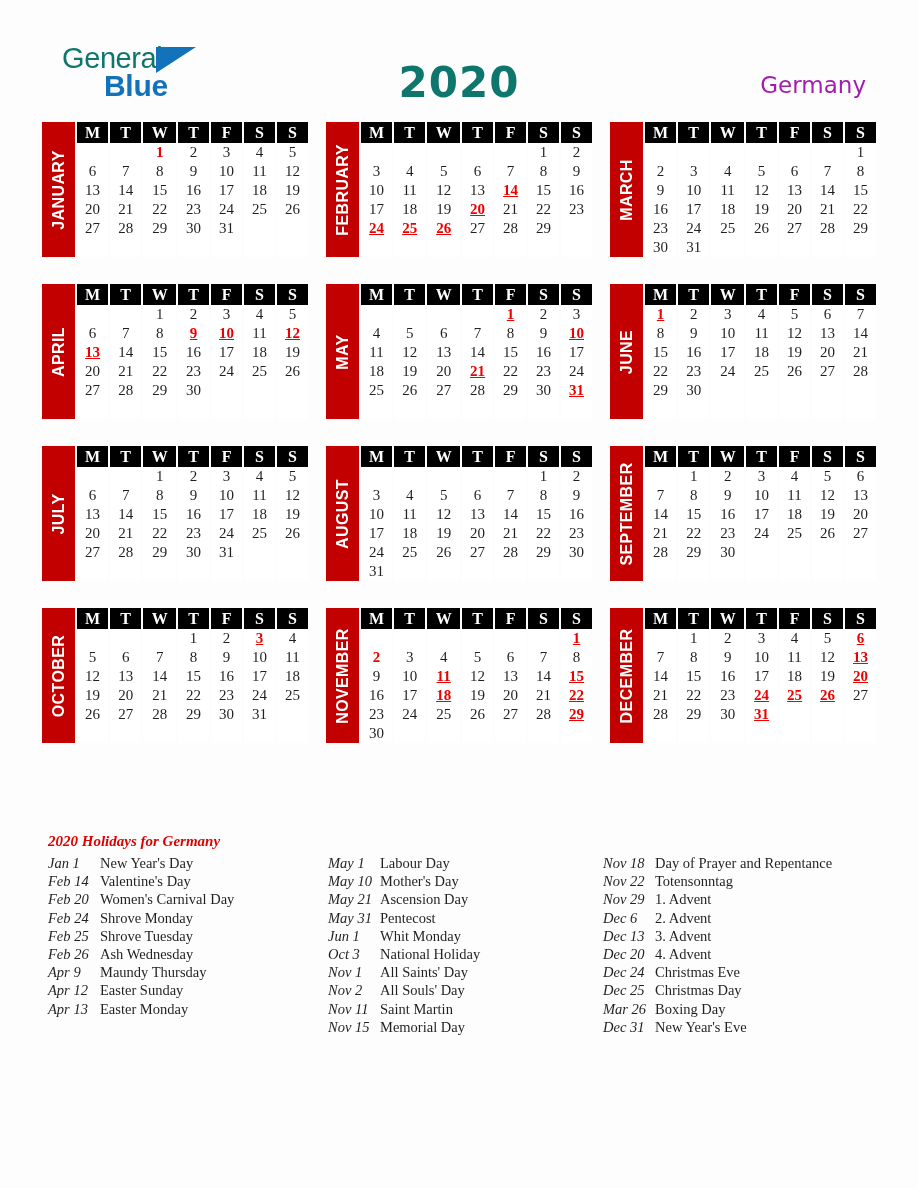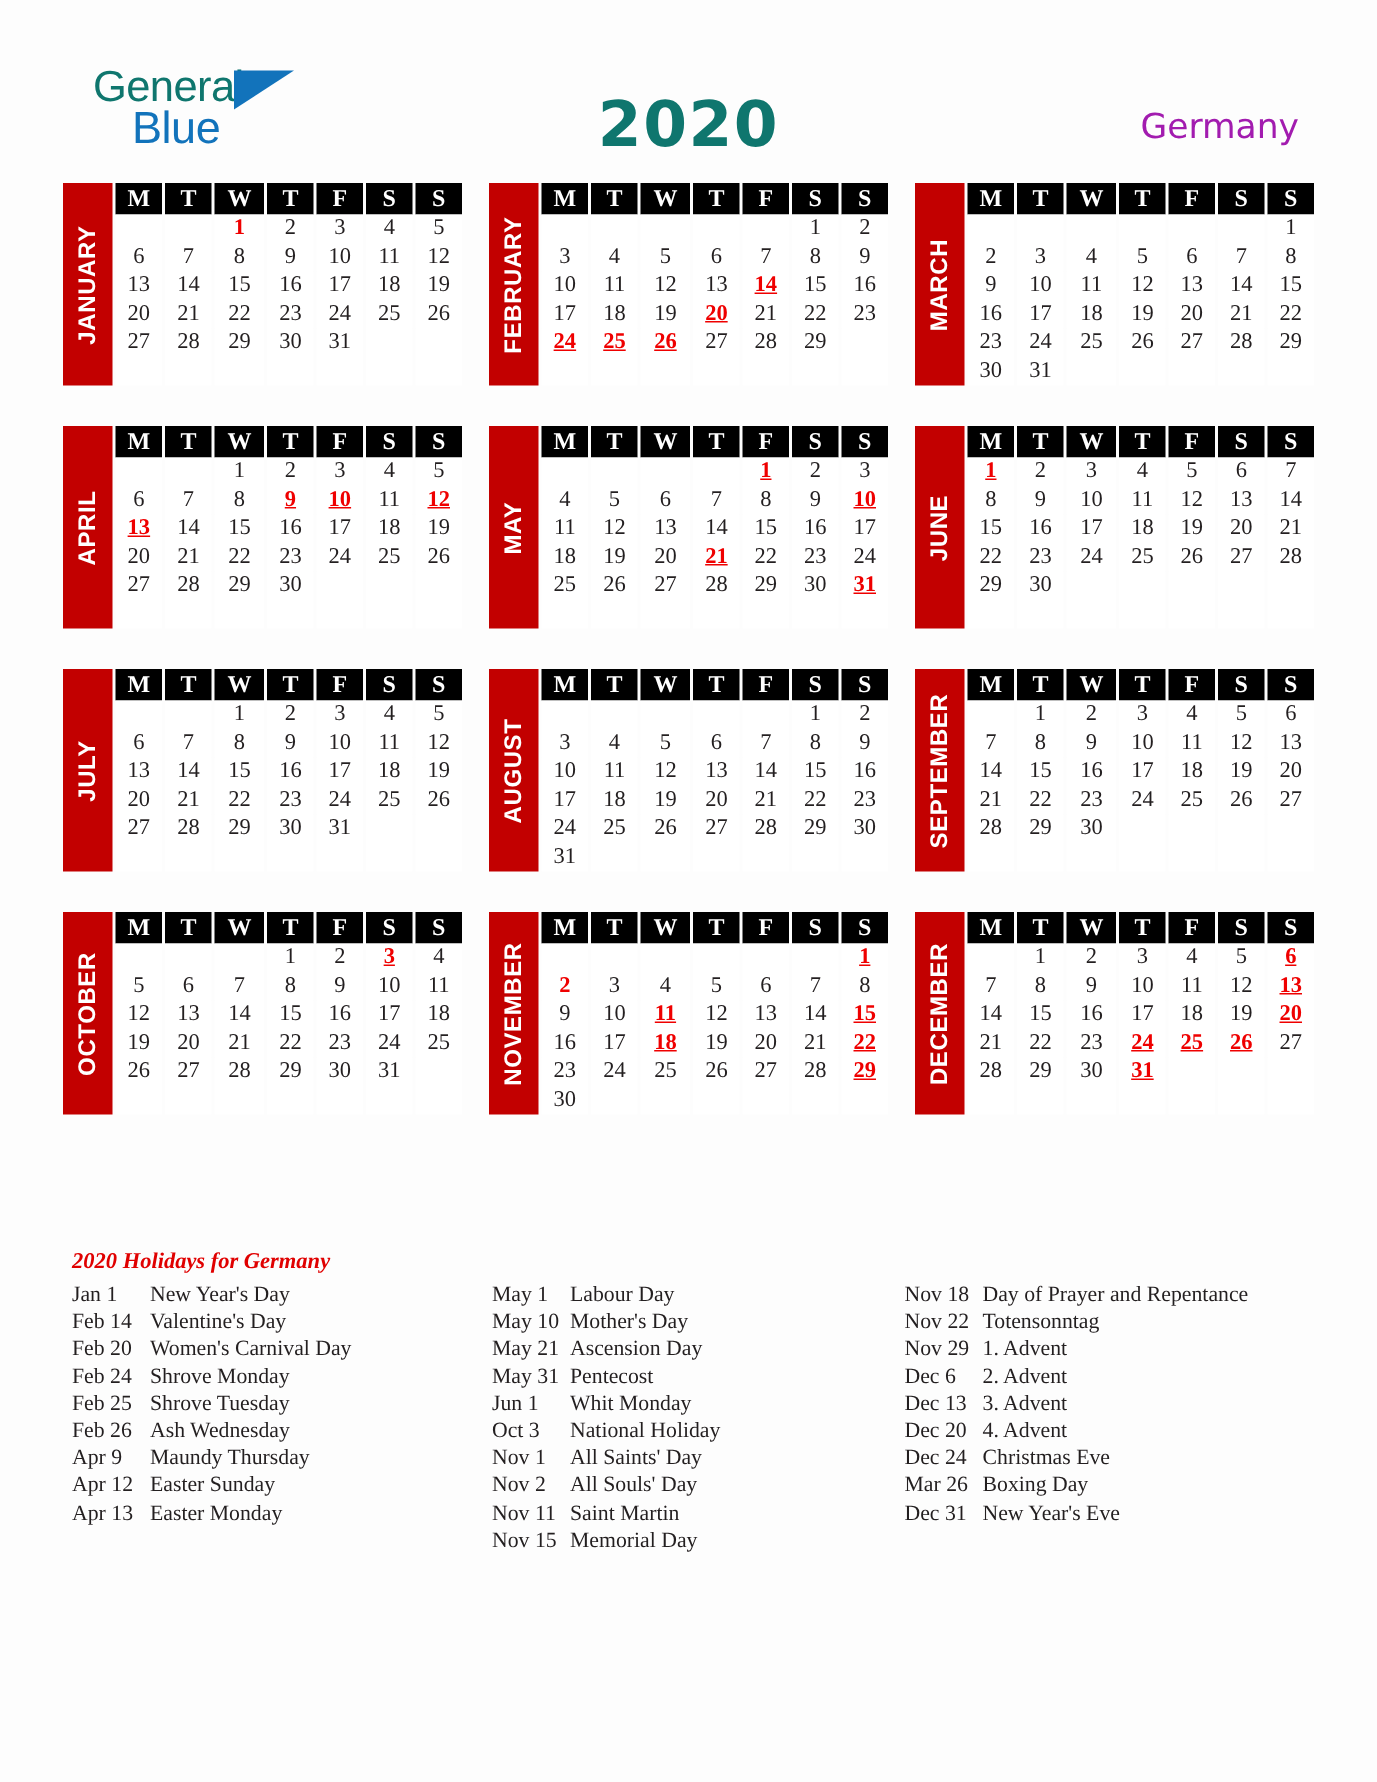--- a/index.html
+++ b/index.html
@@ -43,25 +43,25 @@
     position: absolute;
     left: 106px;
     top: 3px;
     width: 0;
     height: 0;
     border-left: 40px solid #1273bb;
     border-bottom: 26px solid transparent;
   }
   .logo-blue {
     position: absolute;
-    left: 38px;
+    left: 54px;
     top: 27px;
     font-family: "Liberation Sans", sans-serif;
     font-size: 30px;
-    font-weight: normal;
+    font-weight: bold;
     letter-spacing: -0.3px;
     color: #1273bb;
     line-height: 1;
   }
   .year-title {
     position: absolute;
     left: 0;
     right: 0;
     top: 58px;
     text-align: center;
@@ -182,20 +182,21 @@
   .hol-item {
     display: flex;
     font-size: 14.5px;
     line-height: 18.2px;
     font-family: "Liberation Serif", serif;
     color: #231f20;
   }
   .hol-date {
     width: 52px;
     flex: 0 0 52px;
+    font-style: italic;
   }
   .hol-name {
     flex: 1;
   }
 </style>
 </head>
 <body>
 
 <div class="page-header">
   <div class="logo">
@@ -1212,20 +1213,24 @@
         </div>
         <div class="hol-item">
           <span class="hol-date">Dec 20</span>
           <span class="hol-name">4. Advent</span>
         </div>
         <div class="hol-item">
           <span class="hol-date">Dec 24</span>
           <span class="hol-name">Christmas Eve</span>
         </div>
         <div class="hol-item">
+          <span class="hol-date">Dec 25</span>
+          <span class="hol-name">Christmas Day</span>
+        </div>
+        <div class="hol-item">
           <span class="hol-date">Mar 26</span>
           <span class="hol-name">Boxing Day</span>
         </div>
         <div class="hol-item">
           <span class="hol-date">Dec 31</span>
           <span class="hol-name">New Year's Eve</span>
         </div>
       </div>
     </div>
 </div>

